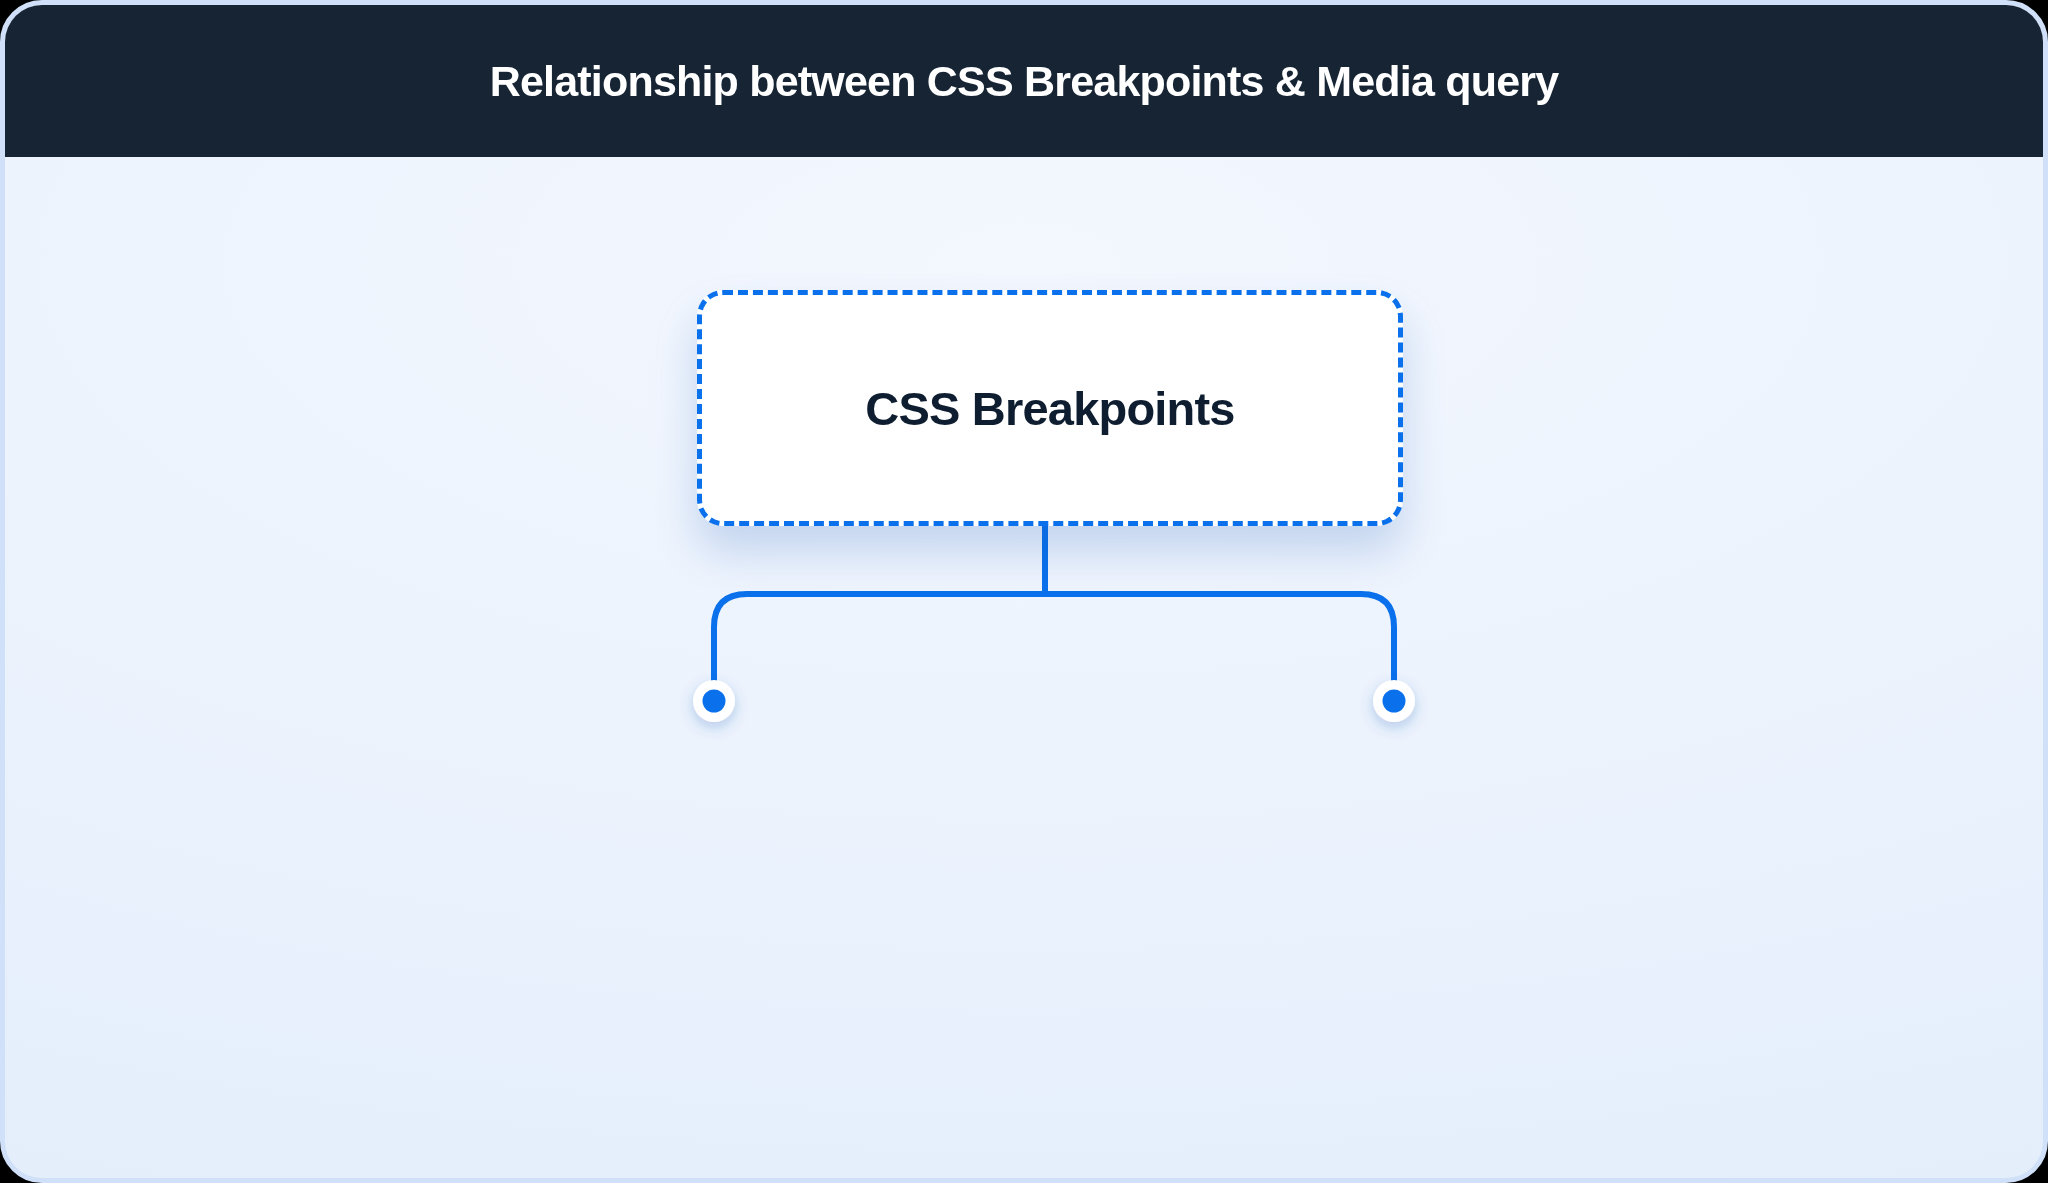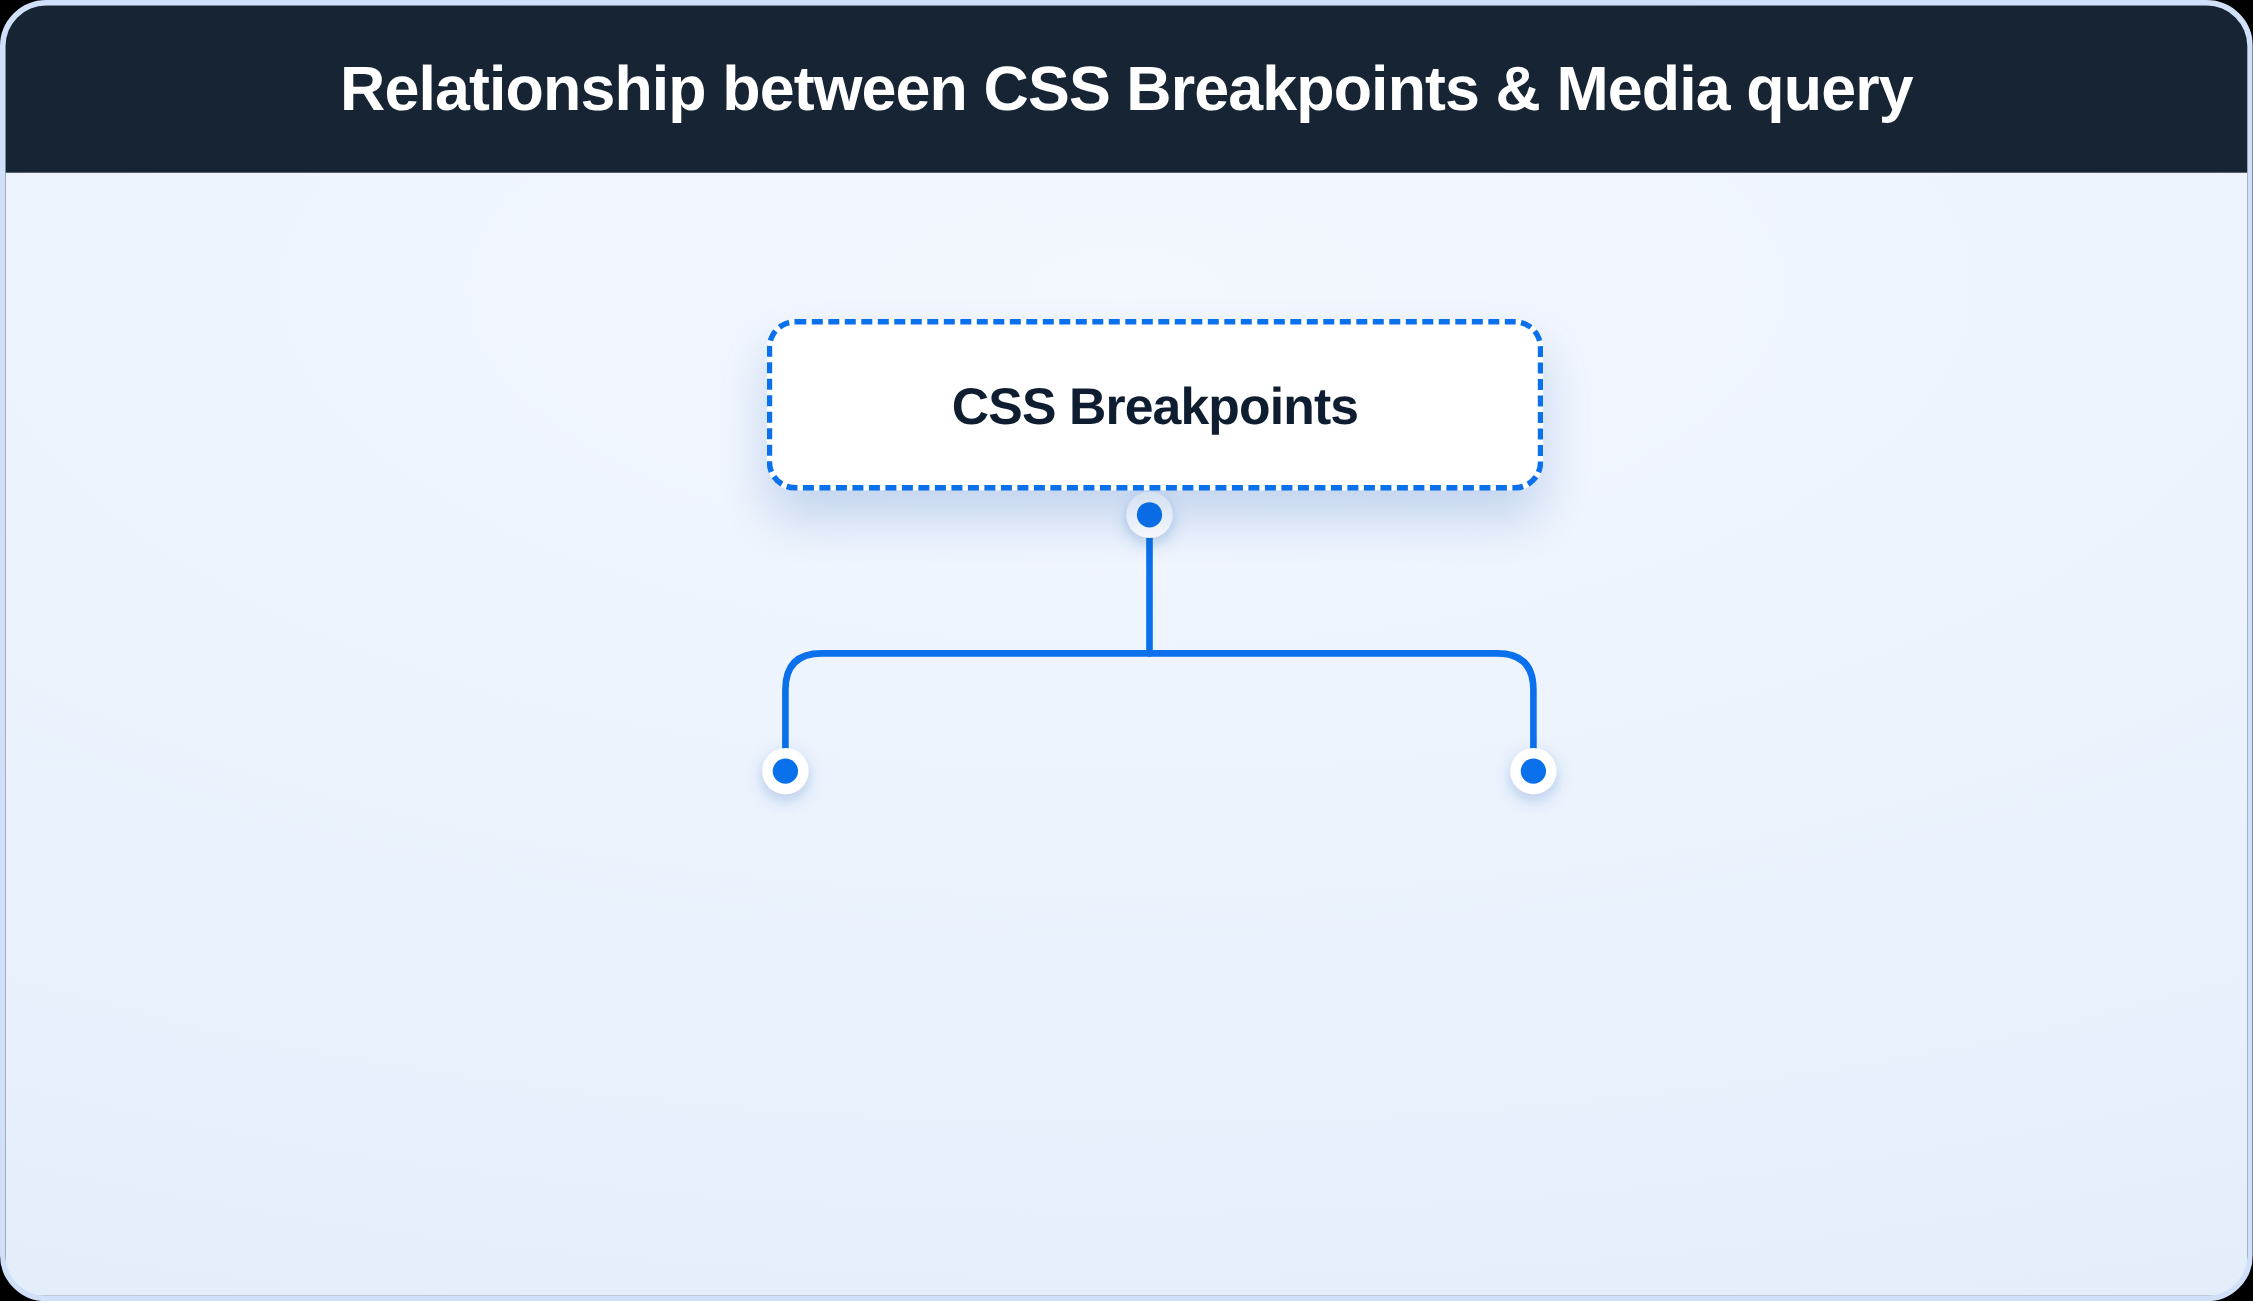--- a/index.html
+++ b/index.html
@@ -18,29 +18,29 @@
     background: radial-gradient(130% 95% at 50% 22%, #f3f7fe 0%, #ecf3fd 45%, #e2edfb 100%);
   }
   .header-bar {
     position: absolute; left: 0; top: 0; right: 0;
     height: 152px;
     background: #162434;
     display: flex; align-items: center; justify-content: center;
   }
   .page-title {
     color: #ffffff;
-    font-size: 57px;
+    font-size: 43px;
     font-weight: 700;
     letter-spacing: -0.8px;
   }
   
   .root-node {
     position: absolute;
     left: 692px; top: 285px;
-    width: 706px; height: 156px;
+    width: 706px; height: 236px;
     background: #ffffff;
     border: 5px dashed #0a70eb;
     border-radius: 26px;
     display: flex; align-items: center; justify-content: center;
     box-shadow: 0 26px 44px rgba(21, 86, 178, 0.20);
   }
   .root-label {
     color: #0e1d30;
     font-size: 47px;
     font-weight: 700;

